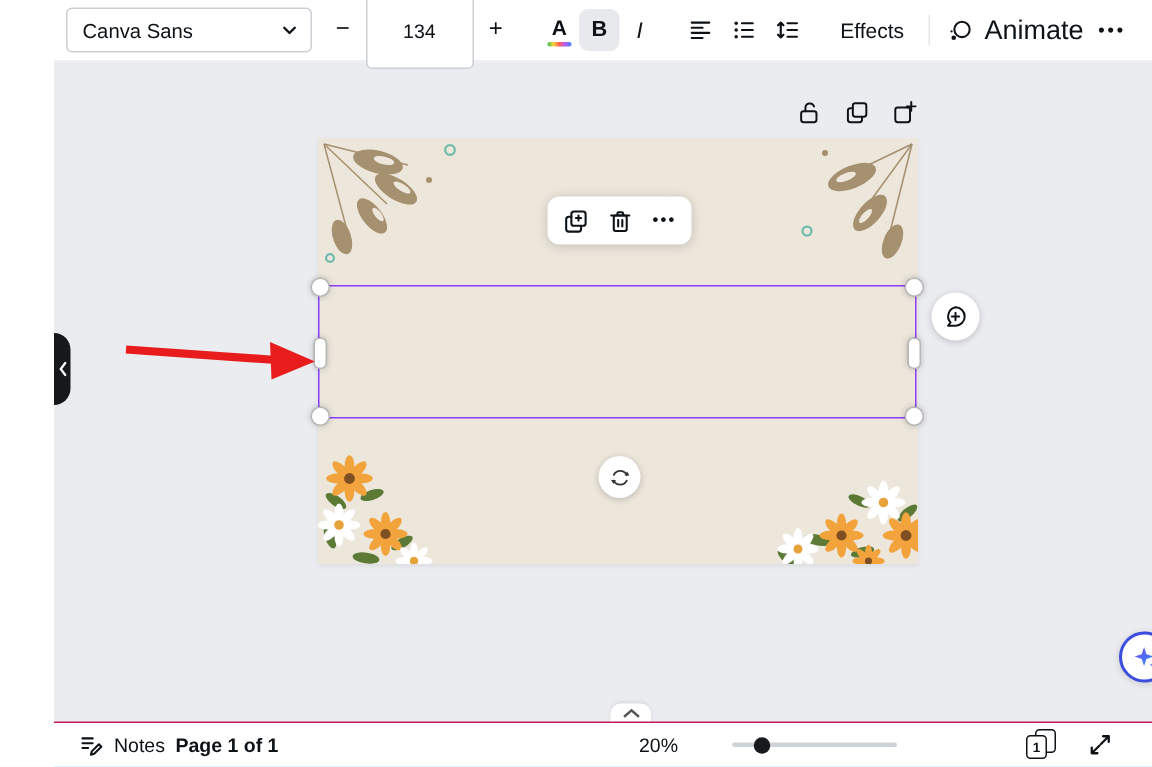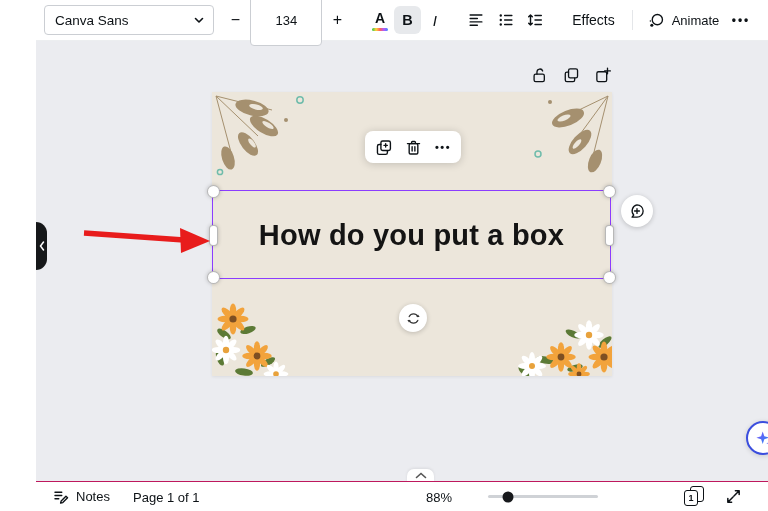--- a/index.html
+++ b/index.html
@@ -21,21 +21,21 @@
   .plus-btn{font-size:16px;}
   .color-btn{margin-left:16px;flex-direction:column;gap:2px;font-weight:700;font-size:14px;width:28px;}
   .color-bar{width:16px;height:3px;border-radius:1.5px;
              background:linear-gradient(90deg,#27c24c,#ffd43b,#ff5c5c,#b05cff,#3f8cff);}
   .bold-btn{width:28px;background:#e7e9ec;font-weight:700;font-size:14.5px;}
   .italic-btn{width:28px;font-style:italic;font-size:15px;}
   .icon-btn{width:28px;margin-left:2px;}
   .group-gap{margin-left:14px;}
   .effects-btn{margin-left:14px;padding:0 10px;font-size:14px;font-weight:500;}
   .tb-divider{width:1px;height:20px;background:#e4e6e9;margin:0 8px;}
-  .animate-btn{display:flex;align-items:center;gap:7px;padding:0 8px;font-size:13px;font-weight:500;}
+  .animate-btn{display:flex;align-items:center;gap:7px;padding:0 8px;font-size:18px;font-weight:500;}
   .spacer{flex:1;}
   .more-btn{margin-right:48px;font-size:12px;letter-spacing:2px;font-weight:700;}
 
   
   .canvas{position:absolute;top:40px;left:0;right:0;bottom:29px;background:#ebecf0;}
   .page-actions{position:absolute;top:26px;left:494px;display:flex;gap:14px;}
   .pa-btn{width:18px;height:18px;cursor:pointer;}
 
   .design-page{position:absolute;left:176px;top:52px;width:400px;height:284px;background:#ece6db;
                box-shadow:0 1px 3px rgba(0,0,0,.07);overflow:hidden;}
@@ -74,21 +74,21 @@
                  cursor:pointer;box-shadow:0 1px 5px rgba(0,0,0,.15);}
   .collapse-tab{position:absolute;left:371px;top:429px;width:27px;height:13px;background:#fff;border-radius:7px 7px 0 0;
                 display:flex;align-items:center;justify-content:center;cursor:pointer;box-shadow:0 -1px 3px rgba(0,0,0,.08);}
   .scroll-hint{position:absolute;left:749px;top:424px;cursor:pointer;opacity:.55;}
   .panel-tab{position:absolute;left:0;top:182px;width:11px;height:48px;background:#16181a;border-radius:0 12px 12px 0;
              display:flex;align-items:center;justify-content:center;cursor:pointer;z-index:15;}
 
   
   .statusbar{position:absolute;left:0;right:0;bottom:0;height:29px;background:#fff;border-top:1px solid #be185d;font-size:13px;}
   .notes-group{position:absolute;left:16px;top:0;bottom:0;display:flex;align-items:center;gap:7px;cursor:pointer;font-weight:500;}
-  .page-indicator{position:absolute;left:97px;top:50%;transform:translateY(-50%);}
+  .page-indicator{position:absolute;left:81px;top:50%;transform:translateY(-50%);font-weight:bold;}
   .zoom-value{position:absolute;left:390px;top:50%;transform:translateY(-50%);cursor:pointer;}
   .zoom-slider{position:absolute;left:452px;top:50%;width:110px;height:3px;margin-top:-1.5px;background:#cfd2d6;border-radius:2px;cursor:pointer;}
   .zoom-knob{position:absolute;left:20px;top:50%;transform:translate(-50%,-50%);width:11px;height:11px;background:#17191c;border-radius:50%;cursor:grab;}
   .pages-icon{position:absolute;left:648px;top:4px;width:20px;height:20px;cursor:pointer;}
   .pages-back{position:absolute;right:0;top:0;width:12px;height:14px;border:1.5px solid #0d1216;border-radius:3px;}
   .pages-front{position:absolute;left:0;bottom:0;width:12px;height:14px;border:1.5px solid #0d1216;border-radius:3px;background:#fff;
                font-size:9px;font-weight:700;display:flex;align-items:center;justify-content:center;}
   .fullscreen-btn{position:absolute;left:689px;top:6px;cursor:pointer;}
   .help-btn{position:absolute;left:737px;top:5px;width:18px;height:18px;border:1.6px solid #0d1216;border-radius:50%;
             display:flex;align-items:center;justify-content:center;font-size:11px;font-weight:700;cursor:pointer;box-sizing:border-box;}
@@ -312,21 +312,20 @@
             <rect class="ic" x="6" y="6.5" width="10" height="12" rx="1.5"></rect>
             <path class="ic" d="M9.4 10v5M12.6 10v5"></path>
           </svg>
         </span>
       </button>
       <button class="ft-btn ft-more">•••</button>
     </div>
 
     <div class="selection">
       <div class="sel-text">
-        <div class="sel-line">How do you put a box</div>
       </div>
       <div class="handle h-corner h-tl"></div>
       <div class="handle h-corner h-tr"></div>
       <div class="handle h-corner h-bl"></div>
       <div class="handle h-corner h-br"></div>
       <div class="handle h-side h-left"></div>
       <div class="handle h-side h-right"></div>
     </div>
 
     <div class="comment-btn">
@@ -400,21 +399,21 @@
       <span>
         <svg width="17" height="17" viewBox="0 0 20 20">
           <path class="ic" d="M3.5 5h8M3.5 8.8h8M3.5 12.6h4.5"></path>
           <path class="ic" d="M10.8 15.2l5.6-5.6 1.9 1.9-5.6 5.6-2.6.7z"></path>
         </svg>
       </span>
       <span>Notes</span>
     </div>
 
     <span class="page-indicator">Page 1 of 1</span>
-    <span class="zoom-value">88%</span>
+    <span class="zoom-value">20%</span>
 
     <div class="zoom-slider">
       <div class="zoom-knob"></div>
     </div>
 
     <div class="pages-icon">
       <div class="pages-back"></div>
       <div class="pages-front">1</div>
     </div>
 

